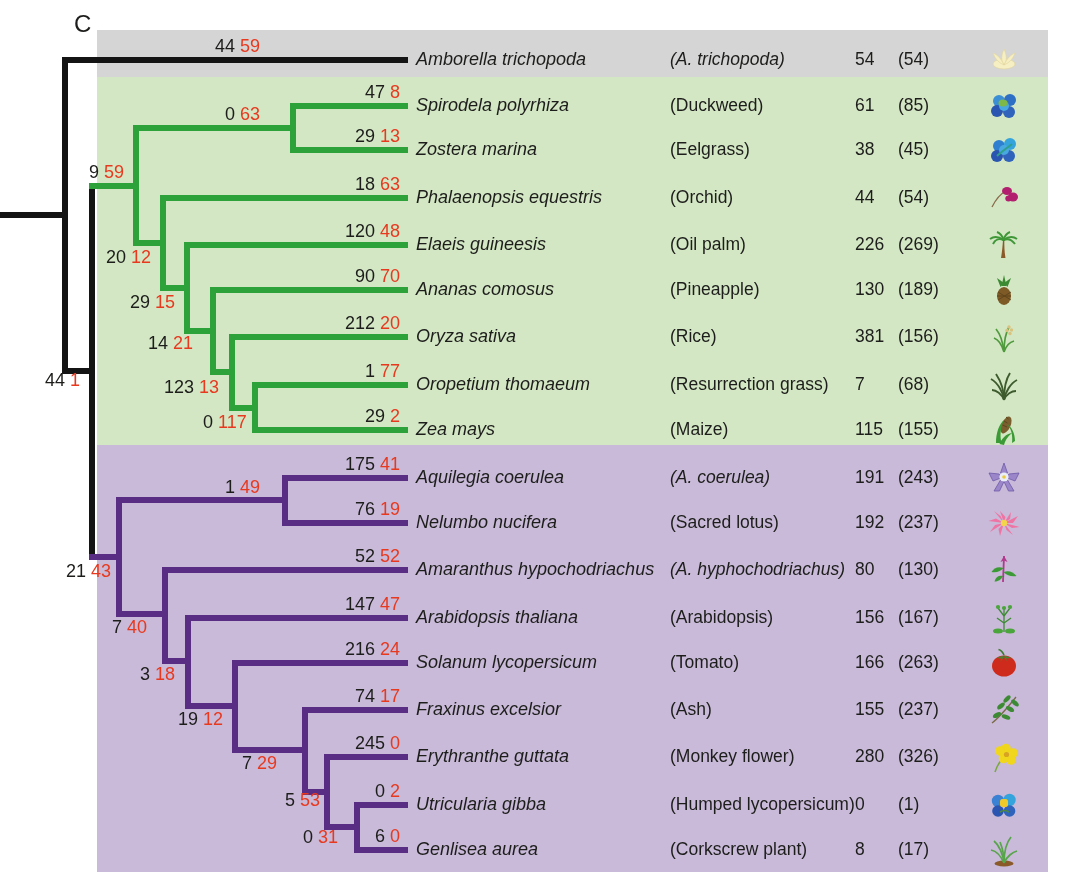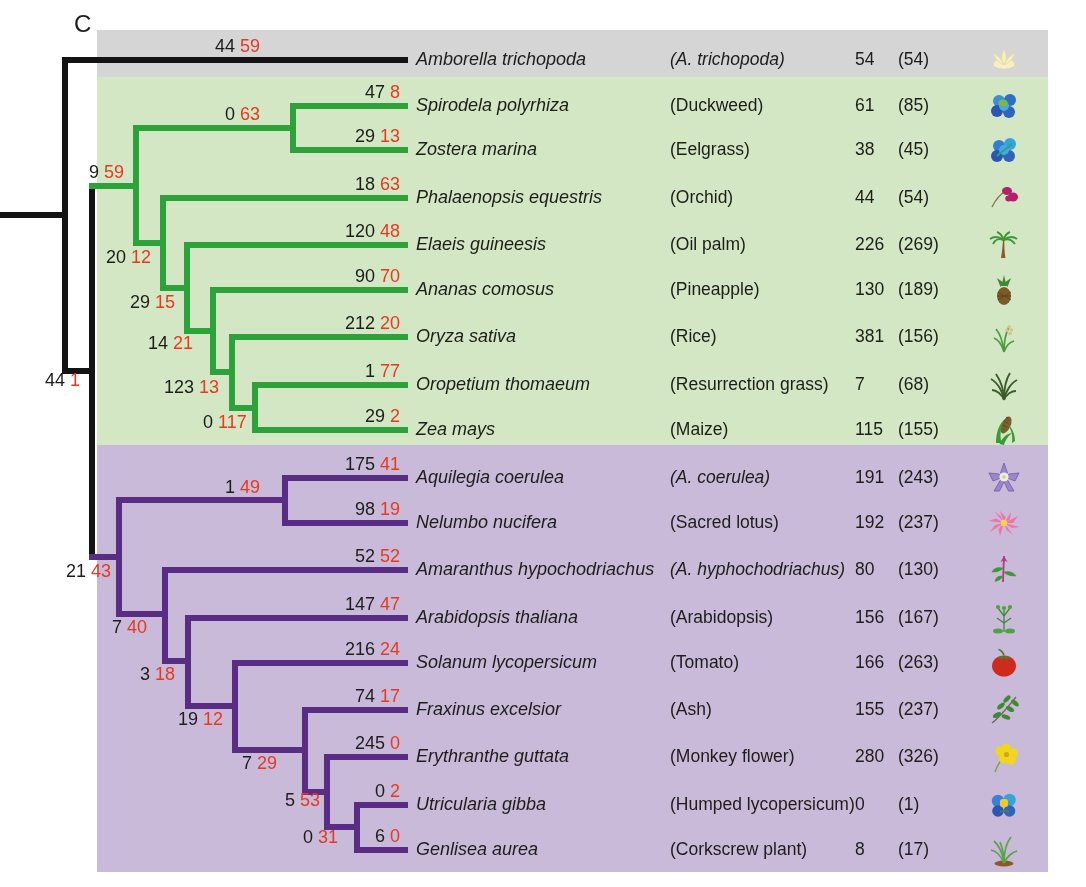--- a/index.html
+++ b/index.html
@@ -264,21 +264,21 @@
             <path d="M18 3 L21.5 13 L18 16 L14.5 13z"></path>
             <path d="M33 13 L23 14 L20 17.5 L29 21z"></path>
             <path d="M3 13 L13 14 L16 17.5 L7 21z"></path>
             <path d="M28 31 L21.5 20 L18 21.5 L22.5 31z"></path>
             <path d="M8 31 L14.5 20 L18 21.5 L13.5 31z"></path>
           </g>
           <circle cx="18" cy="17" r="4.6" fill="#e9edf8"></circle>
           <circle cx="18" cy="17" r="1.8" fill="#e8c93f"></circle>
         </svg>
       </div>
-      <div class="branch-label" style="left: 250px; top: 499px;"><span>98</span><span class="red" style="color: rgb(232, 57, 31);">19</span></div>
+      <div class="branch-label" style="left: 250px; top: 499px;"><span>76</span><span class="red" style="color: rgb(232, 57, 31);">19</span></div>
       <div class="species" style="top: 511px;">Nelumbo nucifera</div>
       <div class="common" style="top: 511px;">(Sacred lotus)</div>
       <div class="count" style="top: 511px;">192</div>
       <div class="count-paren" style="top: 511px;">(237)</div>
       <div class="plant-icon" style="top: 505px;">
         <svg viewBox="0 0 36 36">
           <g fill="#ef74a4">
             <path d="M18 18 L14 6 L19.5 12z"></path>
             <path d="M18 18 L25 7 L24 14z"></path>
             <path d="M18 18 L32 11 L27 18z"></path>

